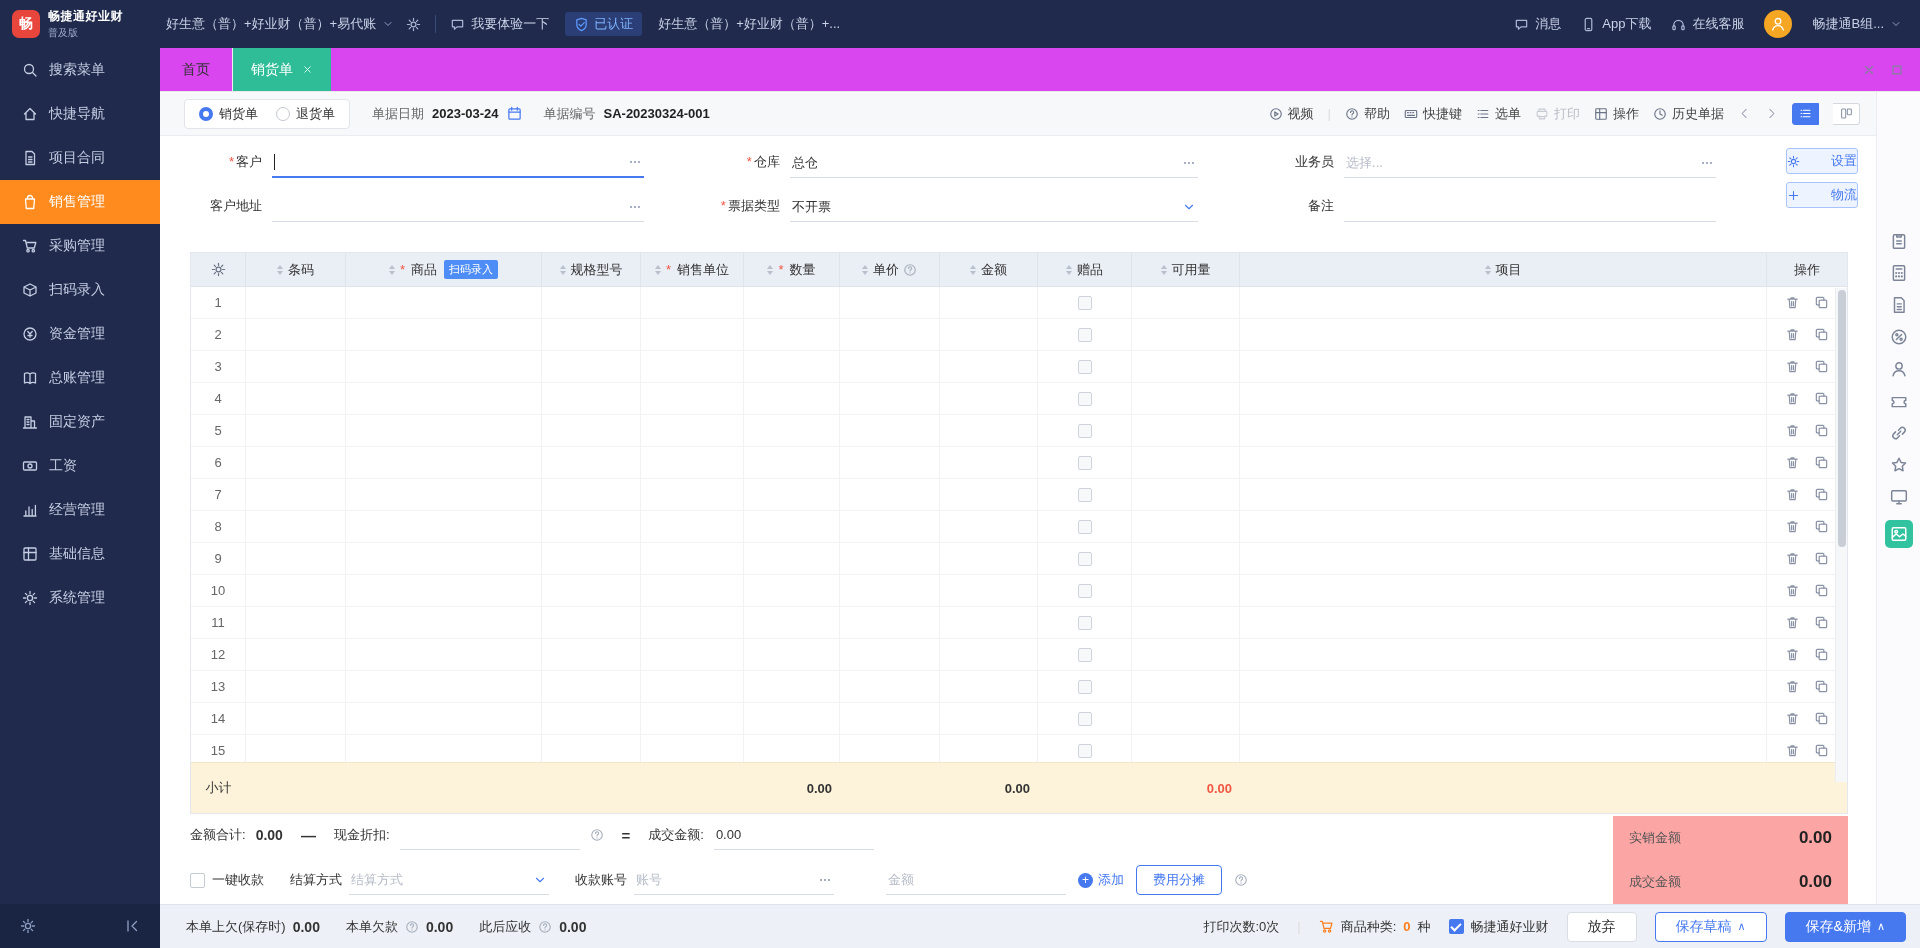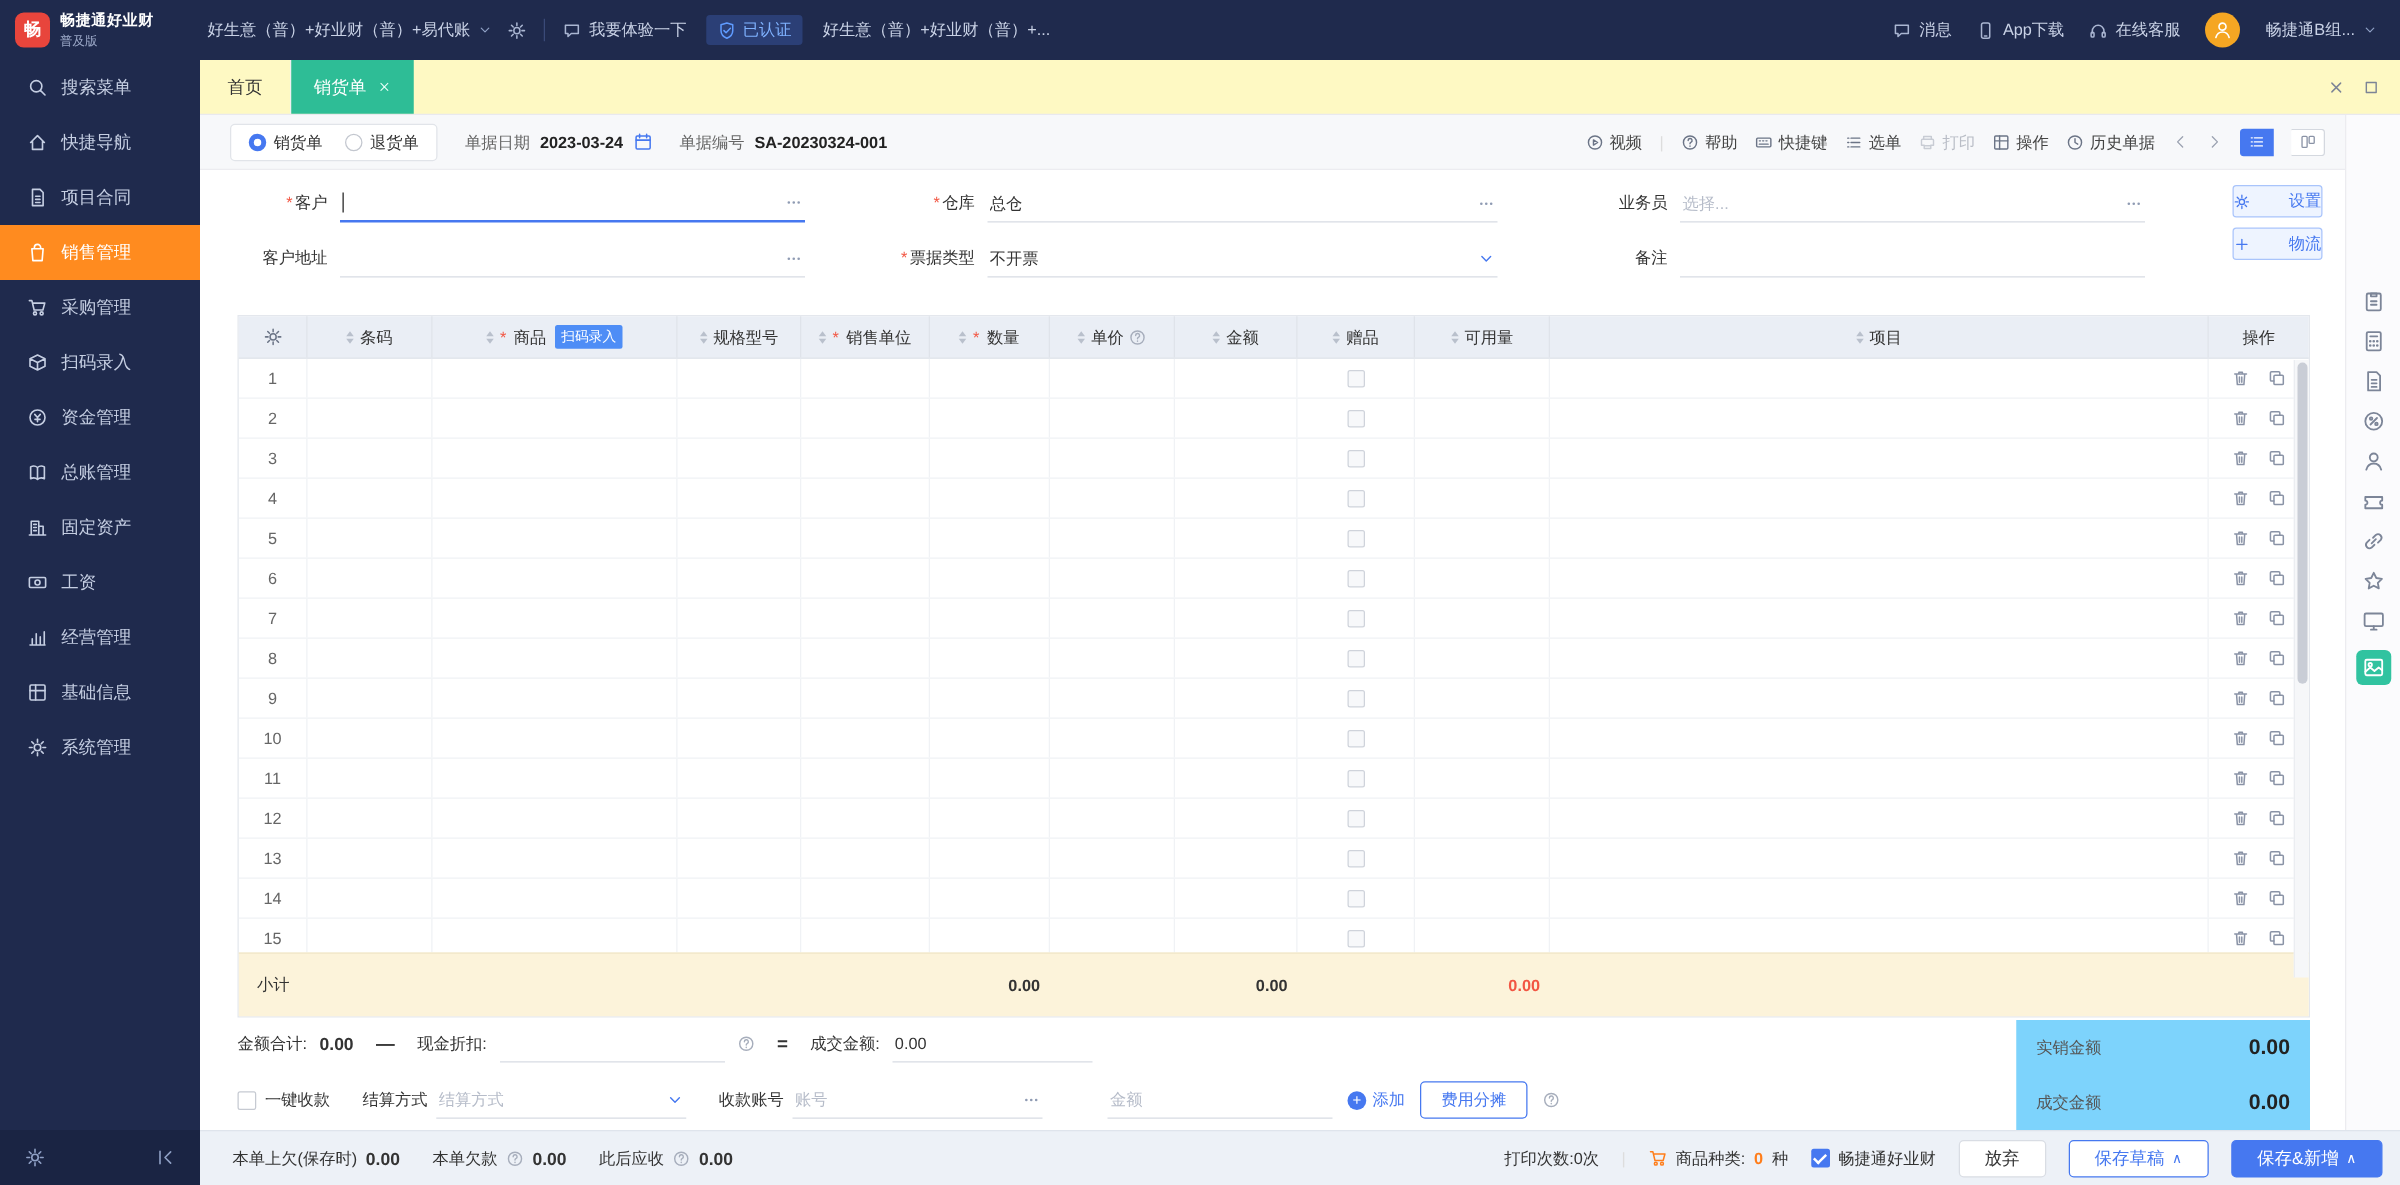--- a/index.html
+++ b/index.html
@@ -33,21 +33,21 @@
 .body{flex:1;display:flex;min-height:0;}
 .sidebar{flex:0 0 160px;background:#1f2a4d;display:flex;flex-direction:column;}
 .sb-item{height:44px;display:flex;align-items:center;gap:11px;padding-left:22px;color:#c5cee2;font-size:14px;cursor:pointer;}
 .sb-item.active{background:#ff8b1f;color:#fff;}
 .sb-ic{width:16px;height:16px;color:currentColor;}
 .sb-footer{margin-top:auto;height:44px;background:#1a2443;display:flex;align-items:center;justify-content:space-between;padding:0 20px;color:#8fa0c5;}
 .sb-footer [data-icon]{width:16px;height:16px;cursor:pointer;}
 
 
 .main{flex:1;display:flex;flex-direction:column;min-width:0;background:#fff;}
-.tabbar{flex:0 0 44px;border-bottom:1px solid #e9e9ee;display:flex;align-items:stretch;background:#fef9c3;}
+.tabbar{flex:0 0 44px;border-bottom:1px solid #e9e9ee;display:flex;align-items:stretch;background:#d946ef;}
 .tab-home{display:flex;align-items:center;padding:0 22px;font-size:14px;color:#333;border-right:1px solid #f0f0f3;cursor:pointer;}
 .tab-active{display:flex;align-items:center;gap:9px;padding:0 18px;background:#2ebd96;color:#fff;font-size:14px;cursor:pointer;}
 .tab-active [data-icon]{width:11px;height:11px;color:#e6fff7;}
 .tabbar-right{margin-left:auto;display:flex;align-items:center;gap:14px;padding-right:16px;color:#7c8496;}
 .tabbar-right [data-icon]{width:14px;height:14px;cursor:pointer;}
 
 .mid{flex:1;display:flex;min-height:0;}
 .content{flex:1;display:flex;flex-direction:column;min-width:0;position:relative;}
 .rail{flex:0 0 44px;border-left:1px solid #ececf0;background:#fbfbfd;display:flex;flex-direction:column;align-items:center;padding-top:140px;gap:14px;}
 .rail-ic{width:18px;height:18px;color:#7c8598;cursor:pointer;}
@@ -130,21 +130,21 @@
 .oper{font-weight:bold;color:#333;margin:0 8px;font-size:15px;}
 .fin{width:160px;}
 .footer2{flex:0 0 48px;display:flex;align-items:center;gap:12px;padding:0 30px;font-size:13px;color:#333;}
 .cbx-off{width:15px;height:15px;border:1px solid #c6cad2;border-radius:2px;background:#fff;display:inline-block;cursor:pointer;}
 .cbx-on{width:15px;height:15px;background:#4678f0;border-radius:2px;position:relative;display:inline-block;cursor:pointer;}
 .cbx-on::after{content:"";position:absolute;left:4.5px;top:1.5px;width:4px;height:8px;border:solid #fff;border-width:0 2px 2px 0;transform:rotate(45deg);}
 .g{display:flex;align-items:center;gap:7px;}
 .add-link{display:flex;align-items:center;gap:5px;color:#4678f0;cursor:pointer;}
 .add-ic{width:15px;height:15px;border-radius:50%;background:#4678f0;color:#fff;display:inline-flex;align-items:center;justify-content:center;font-size:12px;line-height:1;}
 .btn-share{border:1px solid #4678f0;color:#4678f0;background:#fff;border-radius:4px;padding:5px 16px;font-size:13px;cursor:pointer;}
-.summary{position:absolute;right:28px;bottom:0;width:235px;height:88px;background:#7dd3fc;padding:12px 16px;display:flex;flex-direction:column;justify-content:space-between;}
+.summary{position:absolute;right:28px;bottom:0;width:235px;height:88px;background:#fca5a5;padding:12px 16px;display:flex;flex-direction:column;justify-content:space-between;}
 .sum-row{display:flex;align-items:center;justify-content:space-between;}
 .sum-row .sl{color:#555;font-size:13px;}
 .sum-row .sv{color:#222;font-weight:bold;font-size:17px;}
 
 
 .statusbar{flex:0 0 44px;background:#edf1f7;border-top:1px solid #dfe4ec;display:flex;align-items:center;gap:26px;padding:0 14px 0 26px;font-size:13px;color:#333;}
 .sb-num{font-weight:bold;font-size:14px;}
 .status-right{margin-left:auto;display:flex;align-items:center;gap:18px;}
 .cart-ic{width:15px;height:15px;color:#ff7d1a;}
 .orange{color:#ff7d1a;font-weight:bold;}

